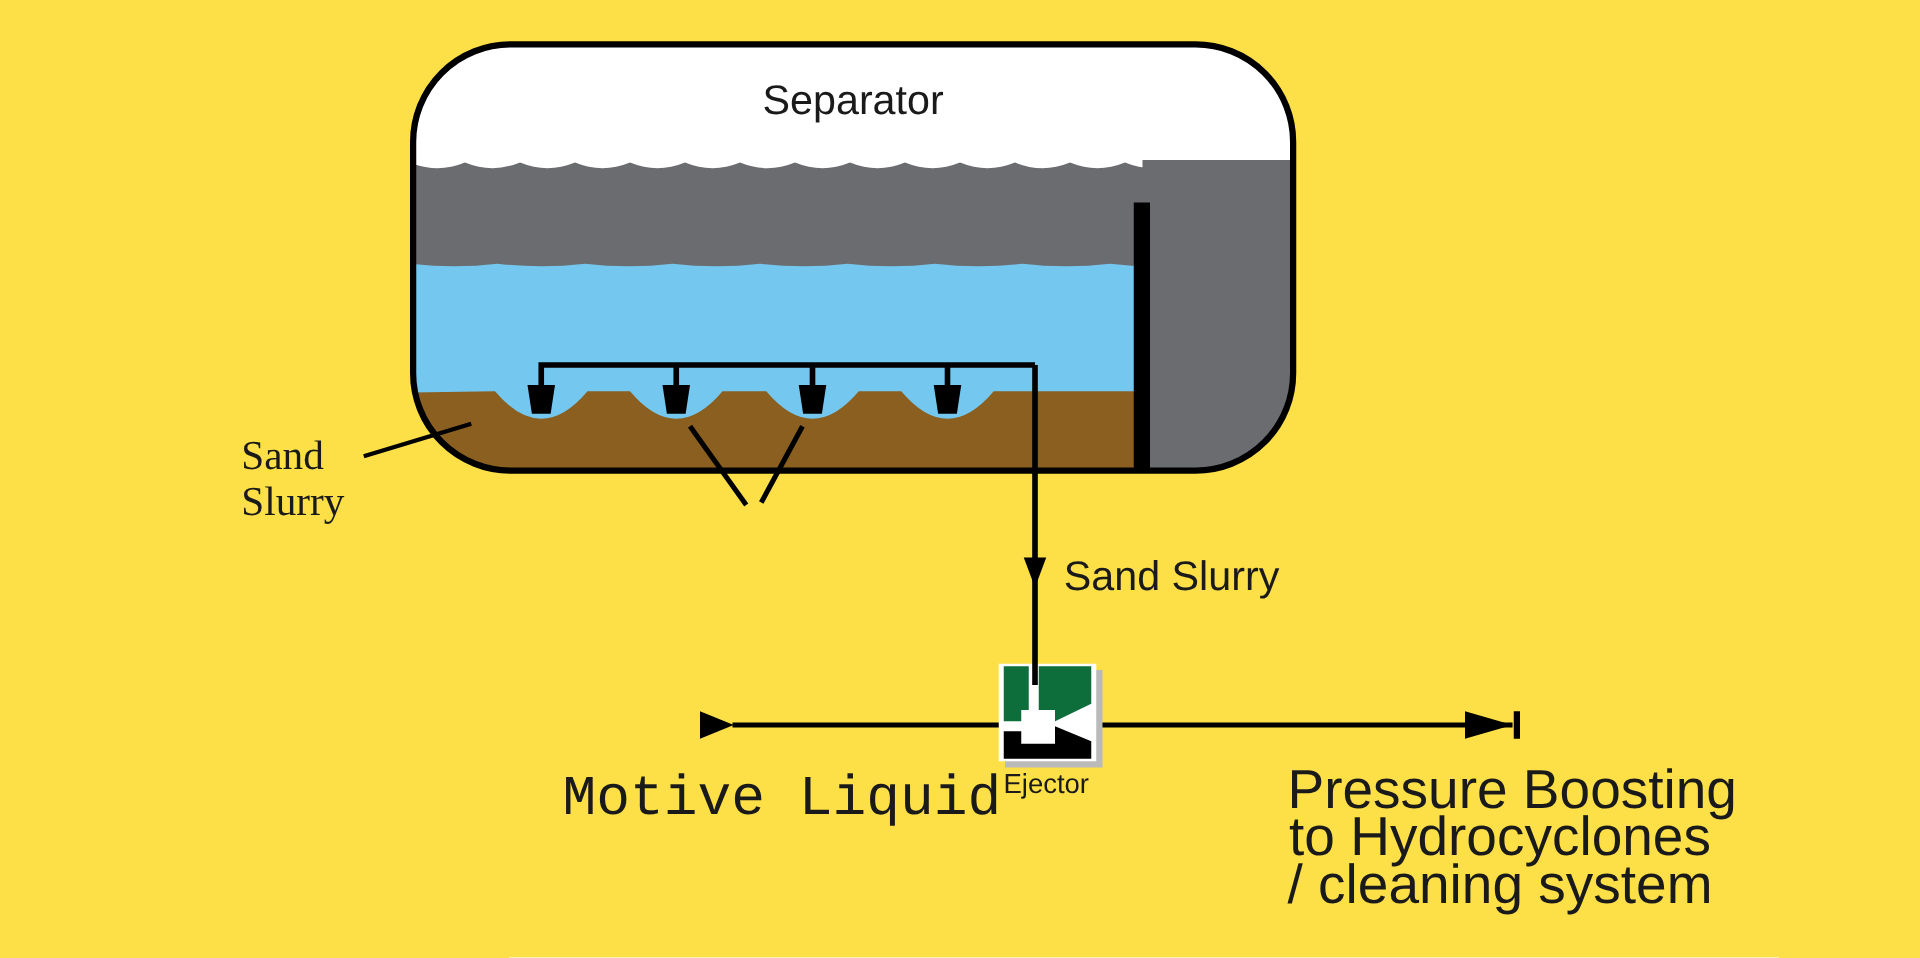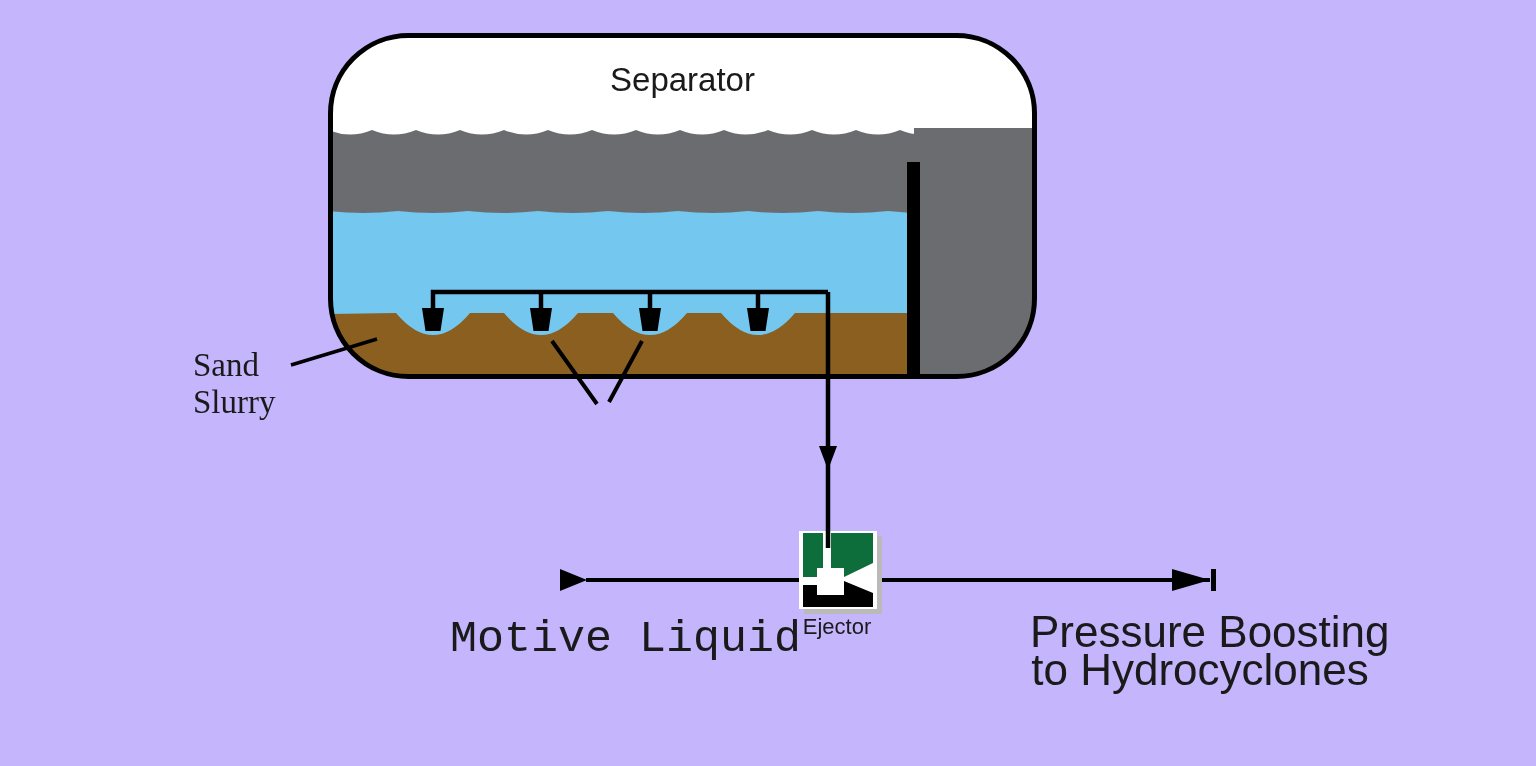--- a/index.html
+++ b/index.html
@@ -1,19 +1,19 @@
 <!DOCTYPE html>
 <html><head>
 <meta charset="utf-8">
 <style>
   html,body{margin:0;padding:0;background:#ffffff;}
   #stage{
     position:relative;
     width:1536px;height:766px;
-    background:#c4b5fd;
+    background:#fde047;
     overflow:hidden;
     font-family:"Liberation Sans", sans-serif;
   }
   #diagram-svg{position:absolute;left:0;top:0;}
   .label{
     position:absolute;
     color:#1a1a1a;
     font-weight:300;
     white-space:nowrap;
     line-height:1.12;
@@ -89,23 +89,25 @@
     <polygon class="fill-black" points="819,446 837,446 828,470"></polygon>
   </svg>
 
   <div class="label lbl-separator">Separator</div>
 
   <div class="label lbl-sand-layer">
     <div>Sand</div>
     <div>Slurry</div>
   </div>
 
+  <div class="label lbl-sand-flow">Sand Slurry</div>
 
   <div class="label lbl-motive">Motive Liquid</div>
 
   <div class="label lbl-ejector">Ejector</div>
 
   <div class="label lbl-pressure">
     <div>Pressure Boosting</div>
     <div>to Hydrocyclones</div>
+    <div>/ cleaning system</div>
   </div>
 
 </div>
 
 </body></html>

